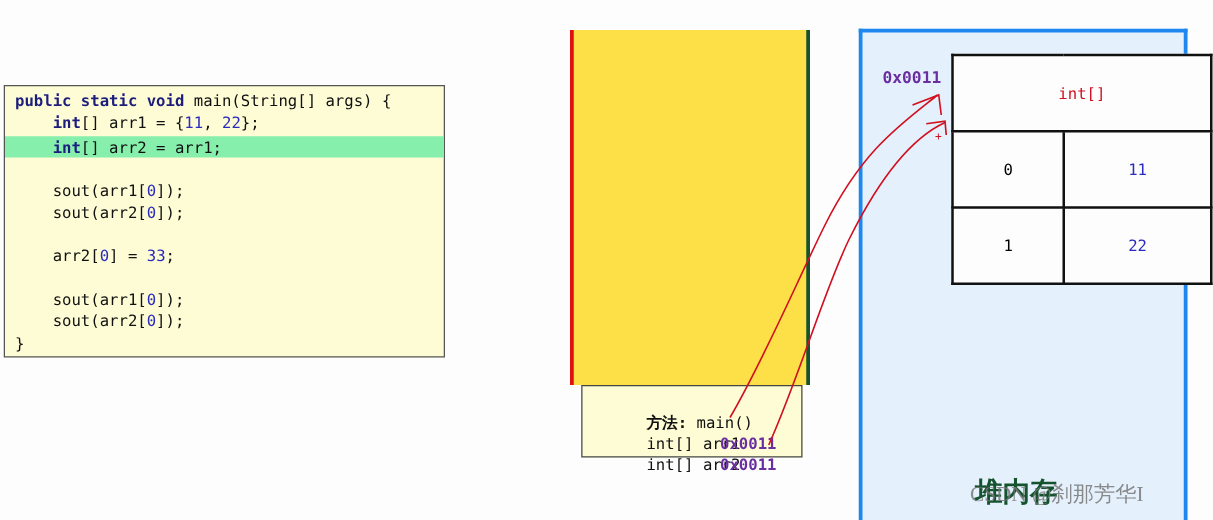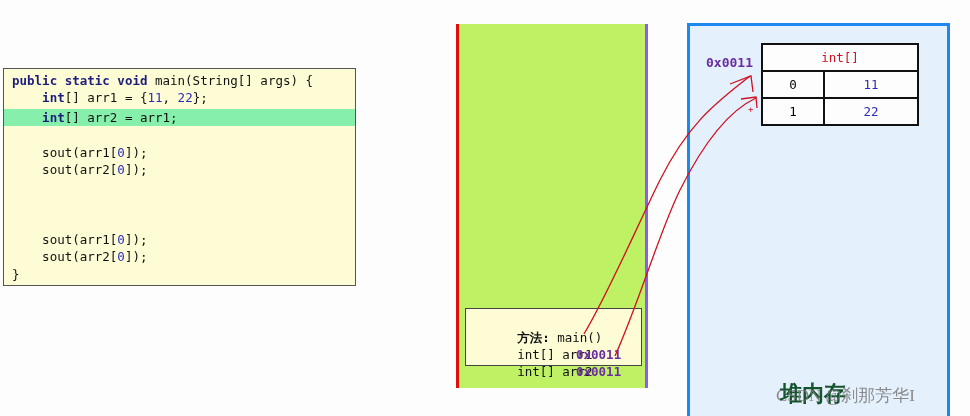--- a/index.html
+++ b/index.html
@@ -2,46 +2,47 @@
 <html><head>
 <meta charset="utf-8">
 <style>
   html, body { margin:0; padding:0; }
   body { width:970px; height:416px; background:#fdfdfd; position:relative; overflow:hidden; font-family:"DejaVu Sans Mono", monospace; }
   .code-box { position:absolute; left:3px; top:68px; width:353px; height:218px; background:#fdfcd5; border:1px solid #555; box-sizing:border-box; }
   .code-line { position:absolute; left:0; right:0; height:17px; line-height:17px; font-size:12.5px; color:#111; white-space:pre; padding-left:8px; }
   .code-line.hl { background:#86efac; }
   .kw { color:#1d1d7e; font-weight:bold; }
   .num { color:#2b2bbd; }
-  .stack { position:absolute; left:456px; top:24px; width:192px; height:364px; background:#bef264; border-left:3px solid #e01010; border-right:3px solid #8b5cf6; box-sizing:border-box; }
+  .stack { position:absolute; left:456px; top:24px; width:192px; height:284px; background:#fde047; border-left:3px solid #e01010; border-right:3px solid #14532d; box-sizing:border-box; }
   .stack-title { position:absolute; left:0; right:0; top:352px; text-align:center; font-family:"DejaVu Sans", sans-serif; font-weight:bold; font-size:22px; color:#e01010; }
   .frame { position:absolute; left:6px; top:284px; width:177px; height:58px; background:#fdfcd5; border:1px solid #444; box-sizing:border-box; font-size:12.5px; color:#111; }
   .frame-row { position:absolute; left:6px; height:17px; line-height:17px; white-space:pre; }
   .frame-row .addr { position:absolute; left:104px; color:#6a2ea0; font-weight:bold; }
   .heap { position:absolute; left:687px; top:23px; width:263px; height:393px; background:#e4f0fb; border:3px solid #1e88f0; border-bottom:none; box-sizing:border-box; }
   .heap-addr { position:absolute; left:16px; top:29px; font-size:13px; font-weight:bold; color:#6a2ea0; }
   .heap-title { position:absolute; left:90px; top:353px; font-family:"DejaVu Sans", sans-serif; font-weight:bold; font-size:22px; color:#14532d; }
   table.arr { position:absolute; left:761px; top:43px; border-collapse:collapse; background:#fdfdfd; }
-  table.arr td { border:2px solid #111; height:25px; text-align:center; font-size:12.5px; padding:0; }
+  table.arr td { border:2px solid #111; height:25px; text-align:center; font-size:12.5px; padding:17px; }
   .c-key { width:60px; }
   .c-val { width:92px; }
   .red { color:#d01020; }
   .blue { color:#2b2bbd; }
   .watermark { position:absolute; left:776px; top:384px; font-family:Liberation Serif, serif; font-size:17px; color:rgba(120,120,120,0.85); }
   svg.arrows { position:absolute; left:0; top:0; pointer-events:none; }
 </style>
 </head>
 <body>
 
 <div class="code-box">
   <div class="code-line" style="top:3px"><span class="kw">public static void</span> main(String[] args) {</div>
   <div class="code-line" style="top:20px">    <span class="kw">int</span>[] arr1 = {<span class="num">11</span>, <span class="num">22</span>};</div>
   <div class="code-line hl" style="top:40px">    <span class="kw">int</span>[] arr2 = arr1;</div>
   <div class="code-line" style="top:75px">    sout(arr1[<span class="num">0</span>]);</div>
   <div class="code-line" style="top:92px">    sout(arr2[<span class="num">0</span>]);</div>
+  <div class="code-line" style="top:127px">    arr2[<span class="num">0</span>] = <span class="num">33</span>;</div>
   <div class="code-line" style="top:162px">    sout(arr1[<span class="num">0</span>]);</div>
   <div class="code-line" style="top:179px">    sout(arr2[<span class="num">0</span>]);</div>
   <div class="code-line" style="top:197px">}</div>
 </div>
 
 <div class="stack">
   <div class="frame">
     <div class="frame-row" style="top:3px">
       <b>方法:</b> <span>main()</span>
     </div>

